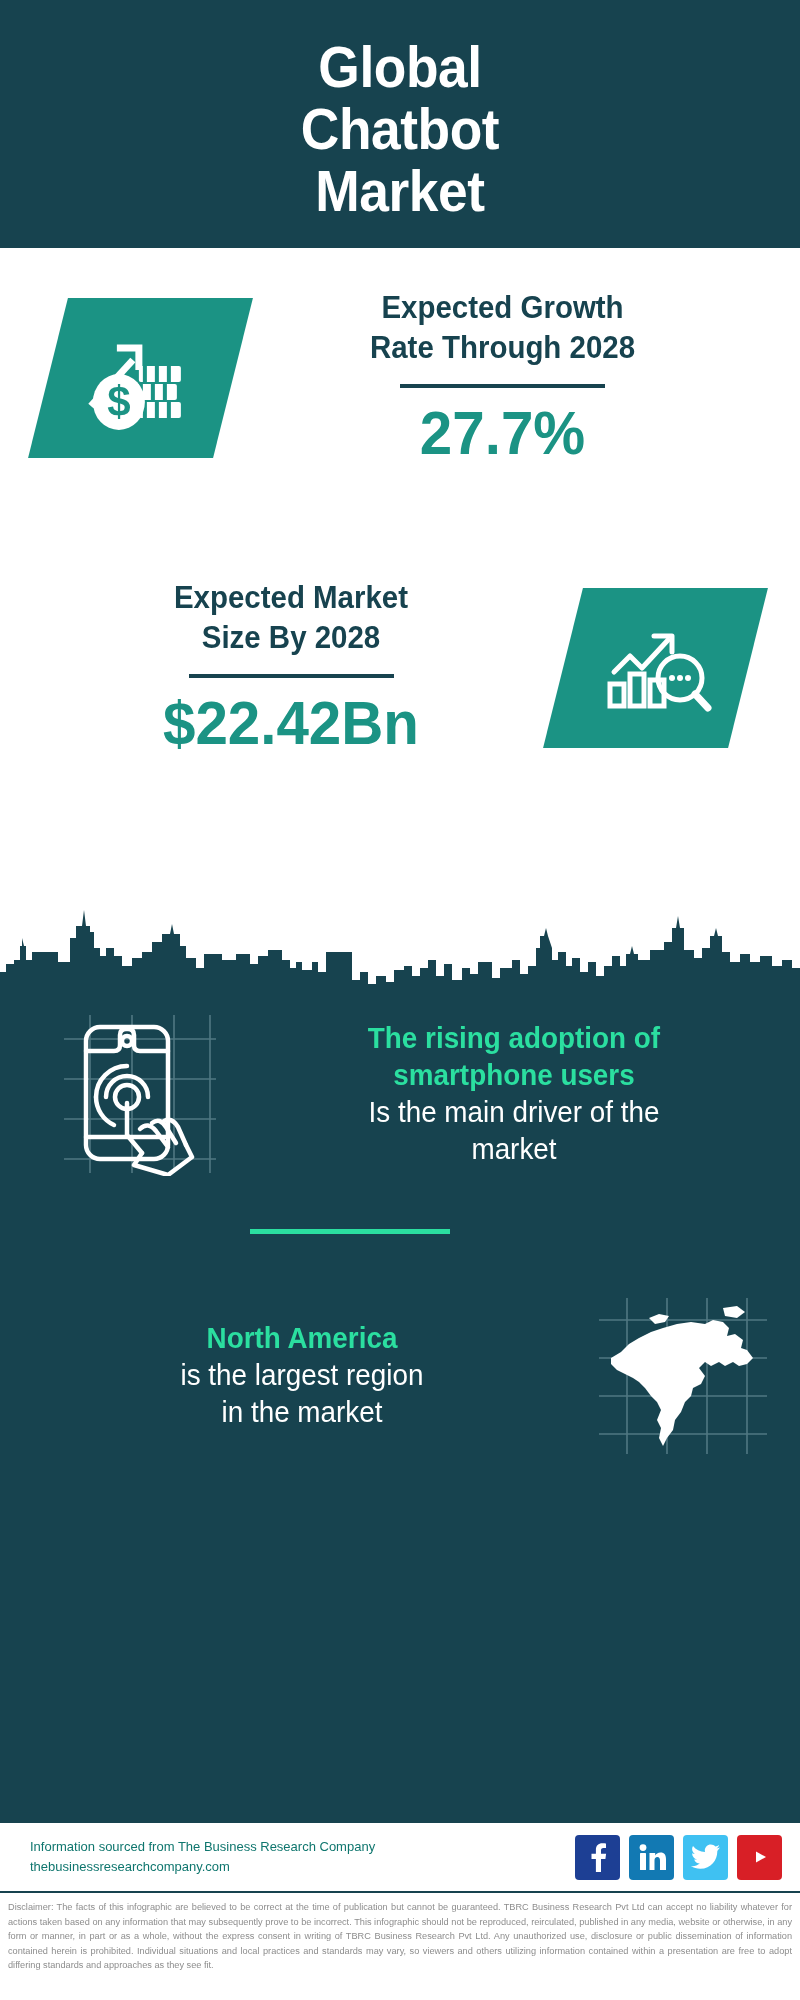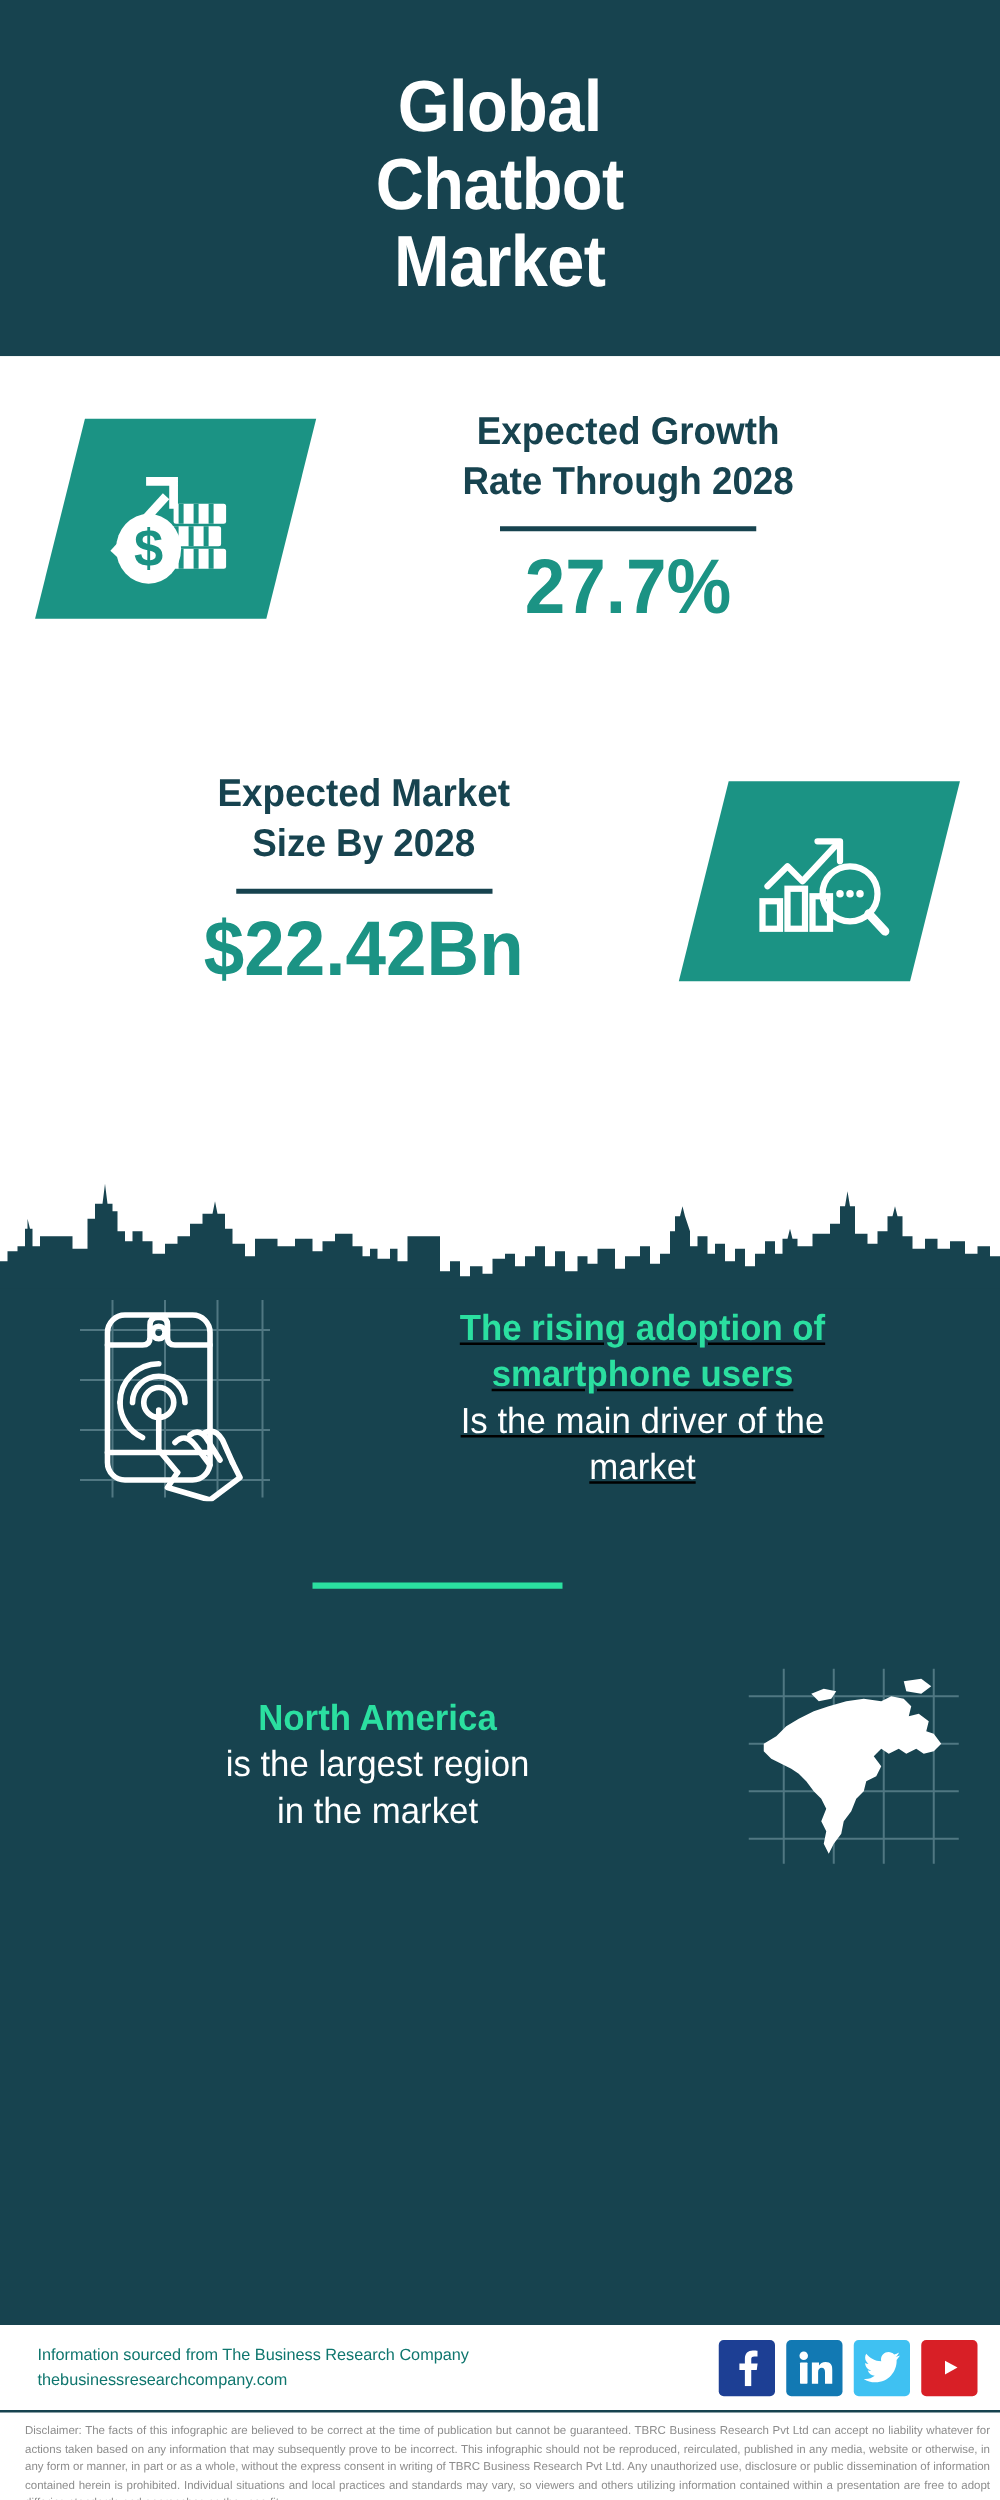--- a/index.html
+++ b/index.html
@@ -11,25 +11,24 @@
   .page {
     position: relative;
     width: 800px;
     height: 2000px;
     overflow: hidden;
     background: #ffffff;
   }
 
   
   .header {
-    height: 285px;
+    height: 248px;
     background: #17434f;
     display: flex;
     flex-direction: column;
-    align-items: center;
     justify-content: center;
     padding-top: 10px;
   }
   .header h1 {
     color: #ffffff;
     font-size: 58px;
     line-height: 62px;
     font-weight: bold;
     text-align: center;
     letter-spacing: -0.5px;
@@ -123,21 +122,21 @@
     background: #ffffff;
     z-index: -1;
   }
 
   .dark-block {
     position: absolute;
     width: 800px;
     display: flex;
     align-items: center;
   }
-  .dark-block.block-1 { top: 8px; left: 0; text-decoration: underline; }
+  .dark-block.block-1 { top: 20px; left: 0; }
   .dark-block.block-2 { top: 302px; left: 12px; }
 
   .dark-icon {
     flex: 0 0 auto;
     width: 180px;
     height: 175px;
     display: flex;
     align-items: center;
     justify-content: center;
   }
@@ -218,21 +217,20 @@
     height: 2px;
     background: #17434f;
   }
   .disclaimer {
     padding: 7px 8px 0 8px;
     color: #8d8d8d;
     font-size: 9.2px;
     line-height: 14.5px;
     text-align: justify;
     font-family: "Liberation Sans Narrow", "Liberation Sans", sans-serif;
-    margin-left: 12px;
   }
 </style>
 </head>
 <body>
 
 <div class="page">
 
   <div class="header">
     <h1>
       <span>Global</span>

